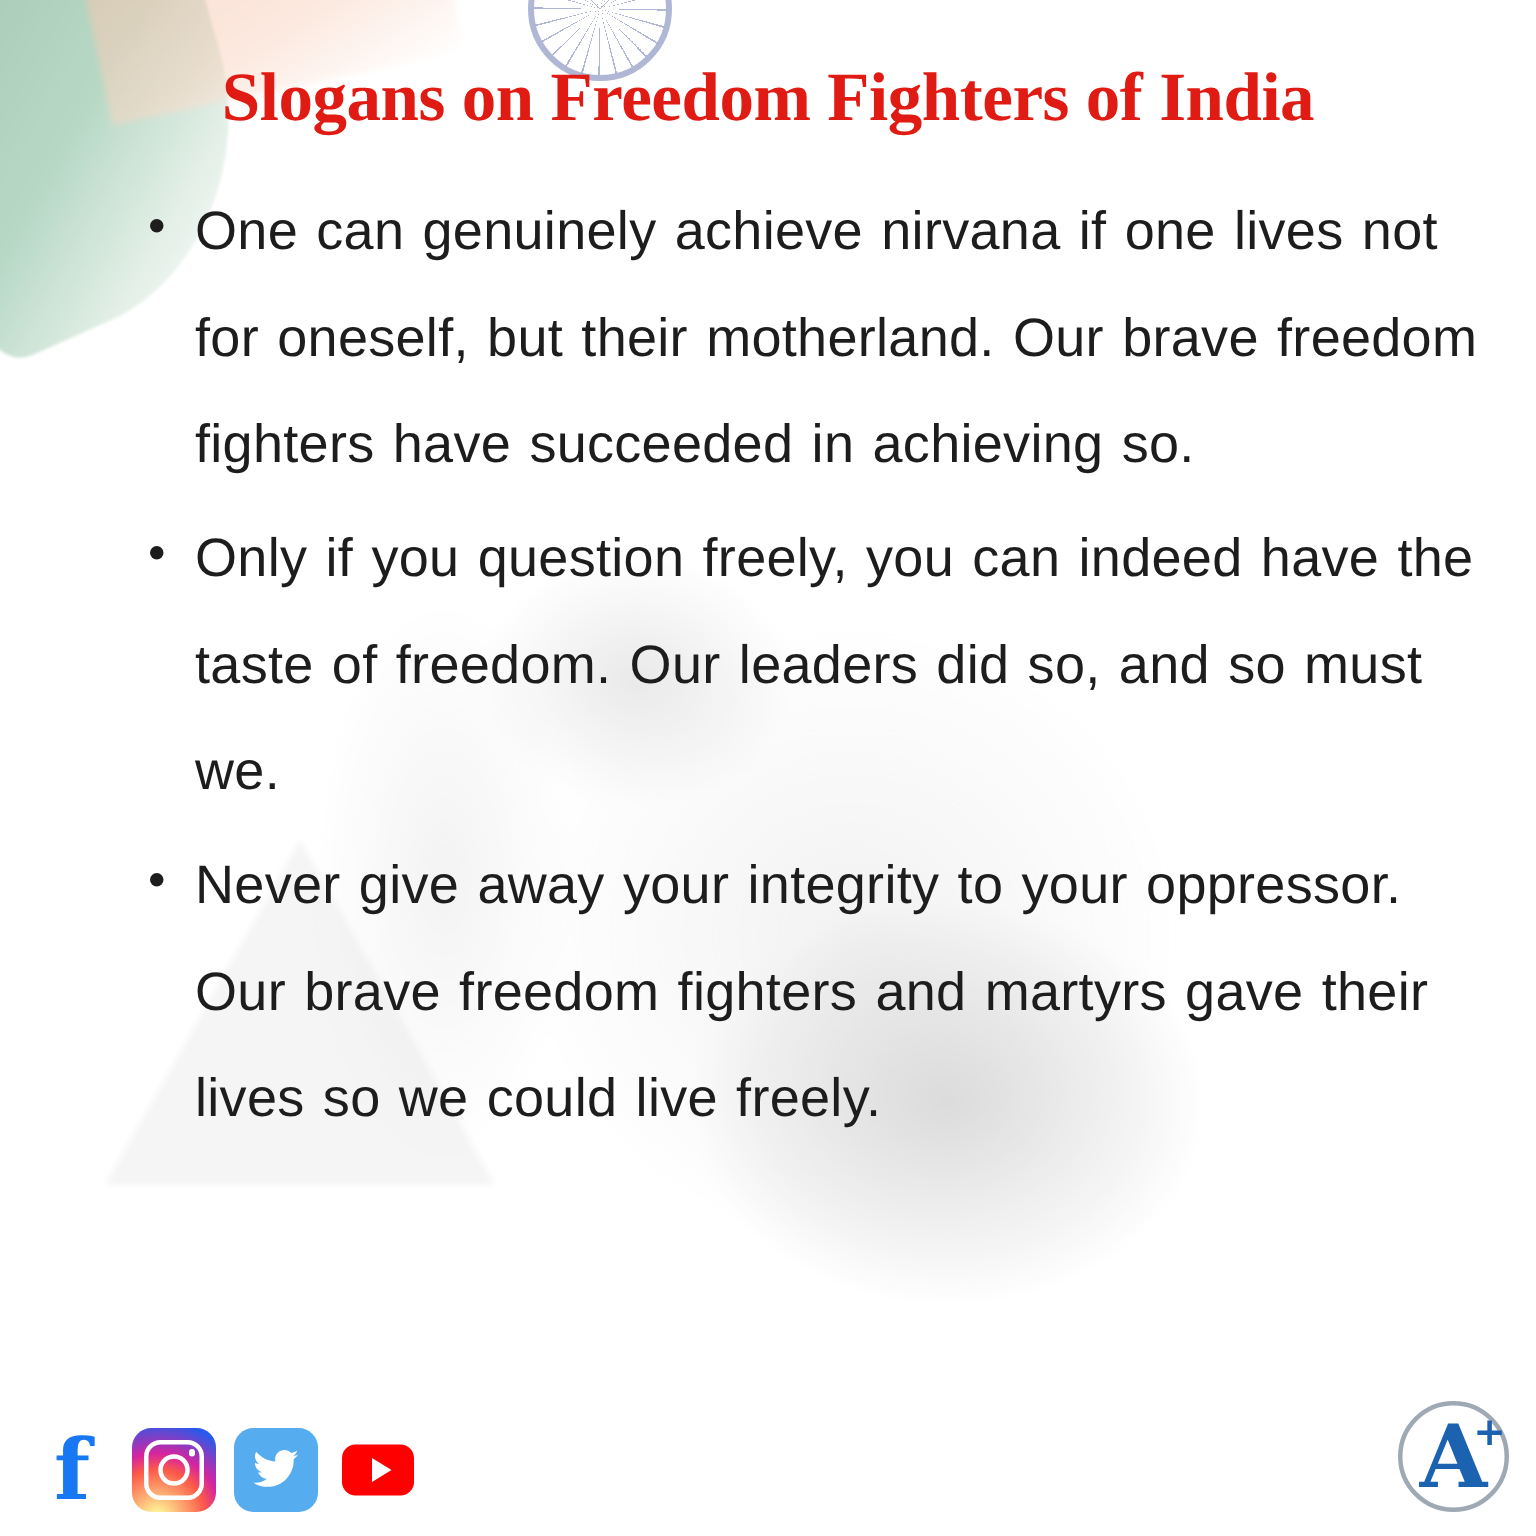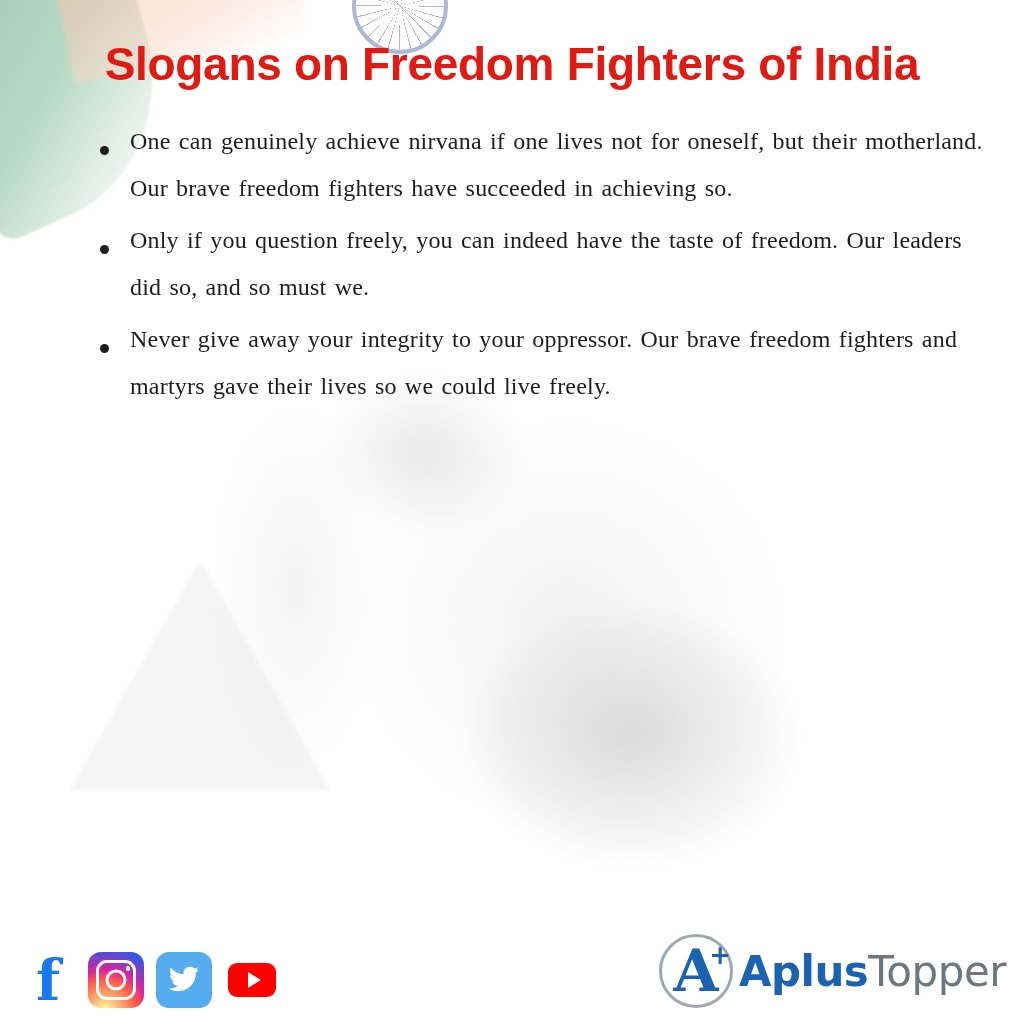--- a/index.html
+++ b/index.html
@@ -97,36 +97,36 @@
   .content {
     position: relative;
     z-index: 2;
     padding: 0;
   }
   .title {
     margin: 0;
     padding: 30px 80px 0 80px;
     text-align: center;
     color: #e01b13;
-    font-family: Liberation Sans, sans-serif;
+    font-family: Liberation Serif, serif;
     font-weight: bold;
     font-size: 46px;
     line-height: 1.52;
     letter-spacing: -0.3px;
   }
   .slogan-list {
     margin: 18px 0 0 0;
     padding: 0 36px 0 96px;
     list-style: none;
   }
   .slogan-item {
     position: relative;
     color: #1d1d1d;
-    font-family: Liberation Serif, serif;
-    font-size: 24px;
+    font-family: Liberation Sans, sans-serif;
+    font-size: 36px;
     line-height: 1.98;
     letter-spacing: 0.2px;
     word-spacing: 2px;
     margin-bottom: 4px;
     padding-left: 34px;
   }
   .slogan-item::before {
     content: "";
     position: absolute;
     left: 4px;
@@ -318,19 +318,16 @@
         </div>
       </div>
     </div>
 
     <div class="brand">
       <div class="brand-mark">
         <div class="brand-ring"></div>
         <div class="brand-a">A</div>
         <div class="brand-plus">+</div>
       </div>
-      <div class="brand-text">
-        <span class="aplus">Aplus</span><span class="topper">Topper</span>
-      </div>
     </div>
 
   </div>
 </div>
 
 </body></html>

